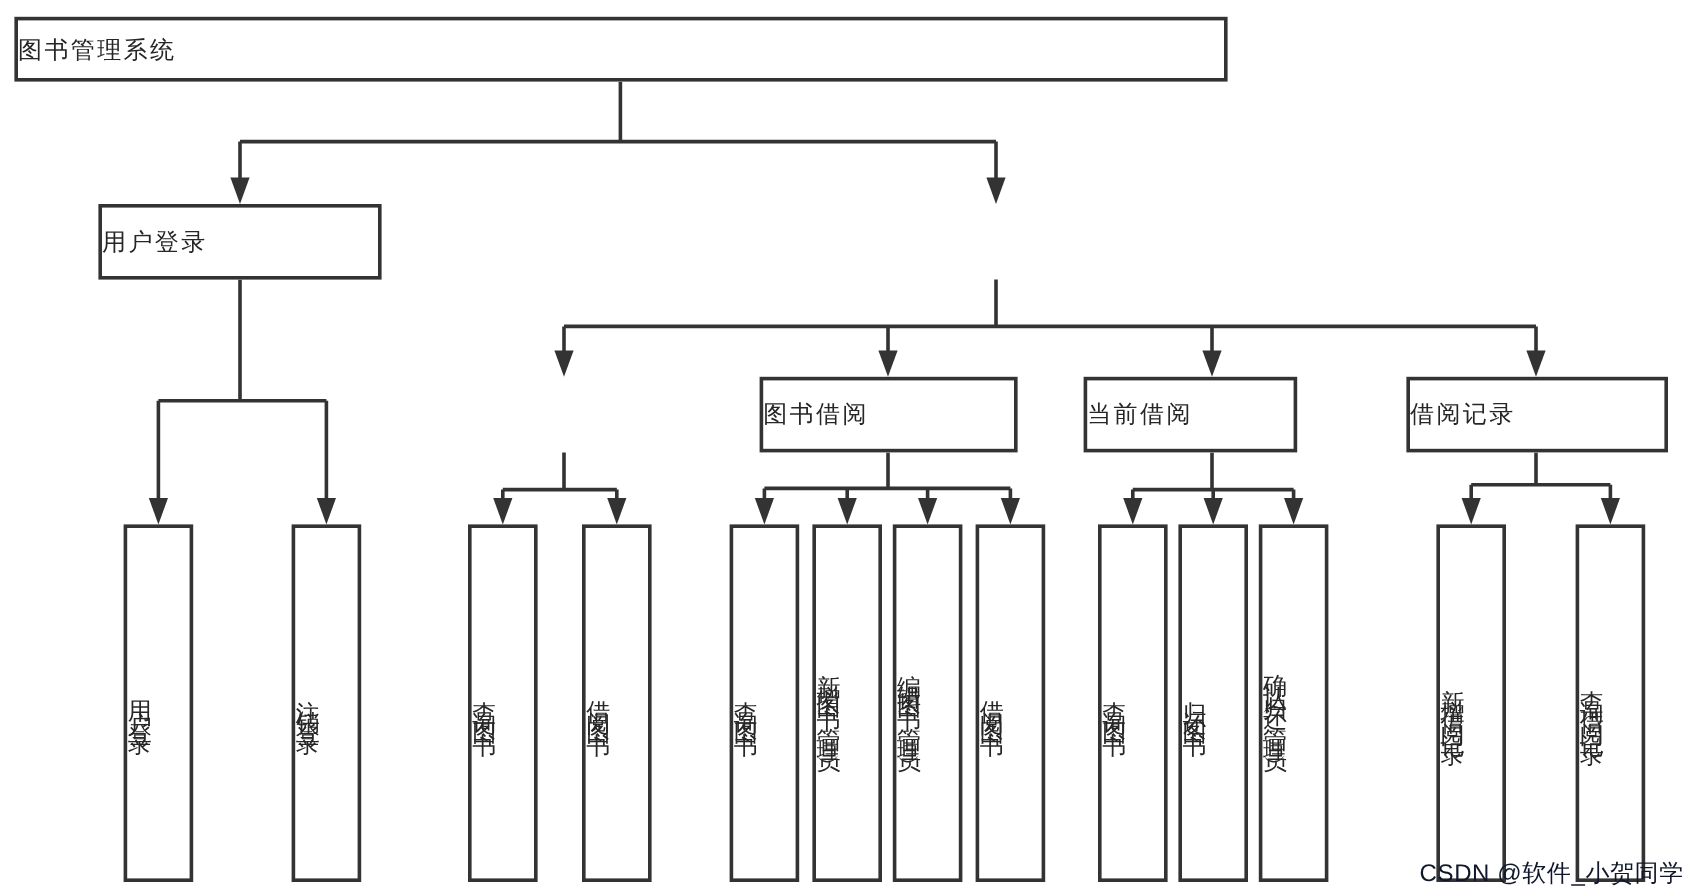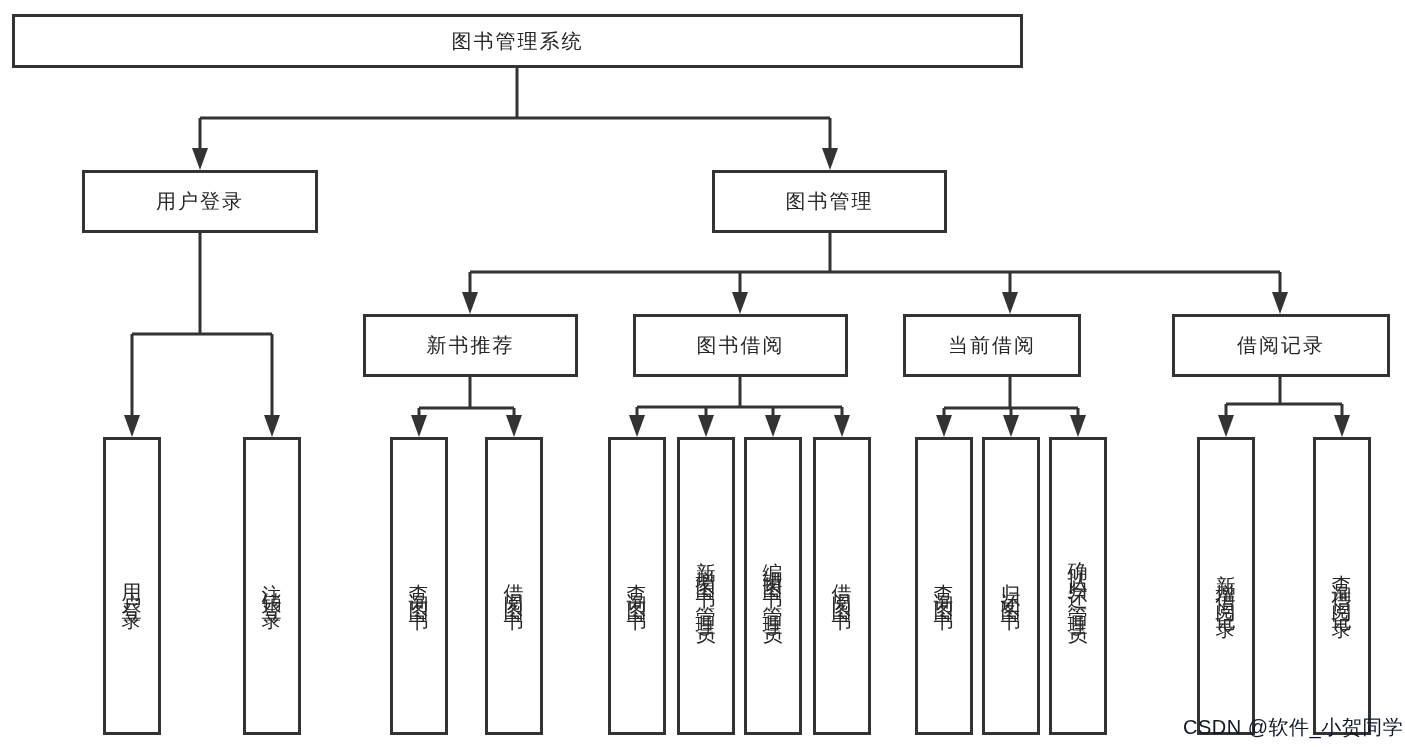--- a/index.html
+++ b/index.html
@@ -19,21 +19,21 @@
     width: 1405px; height: 747px;
     pointer-events: none;
   }
   .box {
     position: absolute;
     box-sizing: border-box;
     border: 3px solid #333333;
     background: #ffffff;
     display: flex;
     align-items: center;
-    justify-content: center;
+    justify-content: flex-start;
     text-align: center;
   }
   .hlabel {
     font-size: 20px;
     letter-spacing: 2px;
     color: #262626;
     white-space: nowrap;
   }
   .leaf { width: 58px; top: 437px; height: 298px; }
   .vtext {
@@ -94,27 +94,21 @@
     </g>
   </svg>
 
   <div class="box" style="left:12px;top:14px;width:1011px;height:54px">
     <span class="hlabel">图书管理系统</span>
   </div>
 
   <div class="box" style="left:82px;top:170px;width:236px;height:63px">
     <span class="hlabel">用户登录</span>
   </div>
-  <div class="box" style="left:712px;top:170px;width:235px;height:63px">
-    <span class="hlabel">图书管理</span>
-  </div>
 
-  <div class="box" style="left:363px;top:314px;width:215px;height:63px">
-    <span class="hlabel">新书推荐</span>
-  </div>
   <div class="box" style="left:633px;top:314px;width:215px;height:63px">
     <span class="hlabel">图书借阅</span>
   </div>
   <div class="box" style="left:903px;top:314px;width:178px;height:63px">
     <span class="hlabel">当前借阅</span>
   </div>
   <div class="box" style="left:1172px;top:314px;width:218px;height:63px">
     <span class="hlabel">借阅记录</span>
   </div>
 

